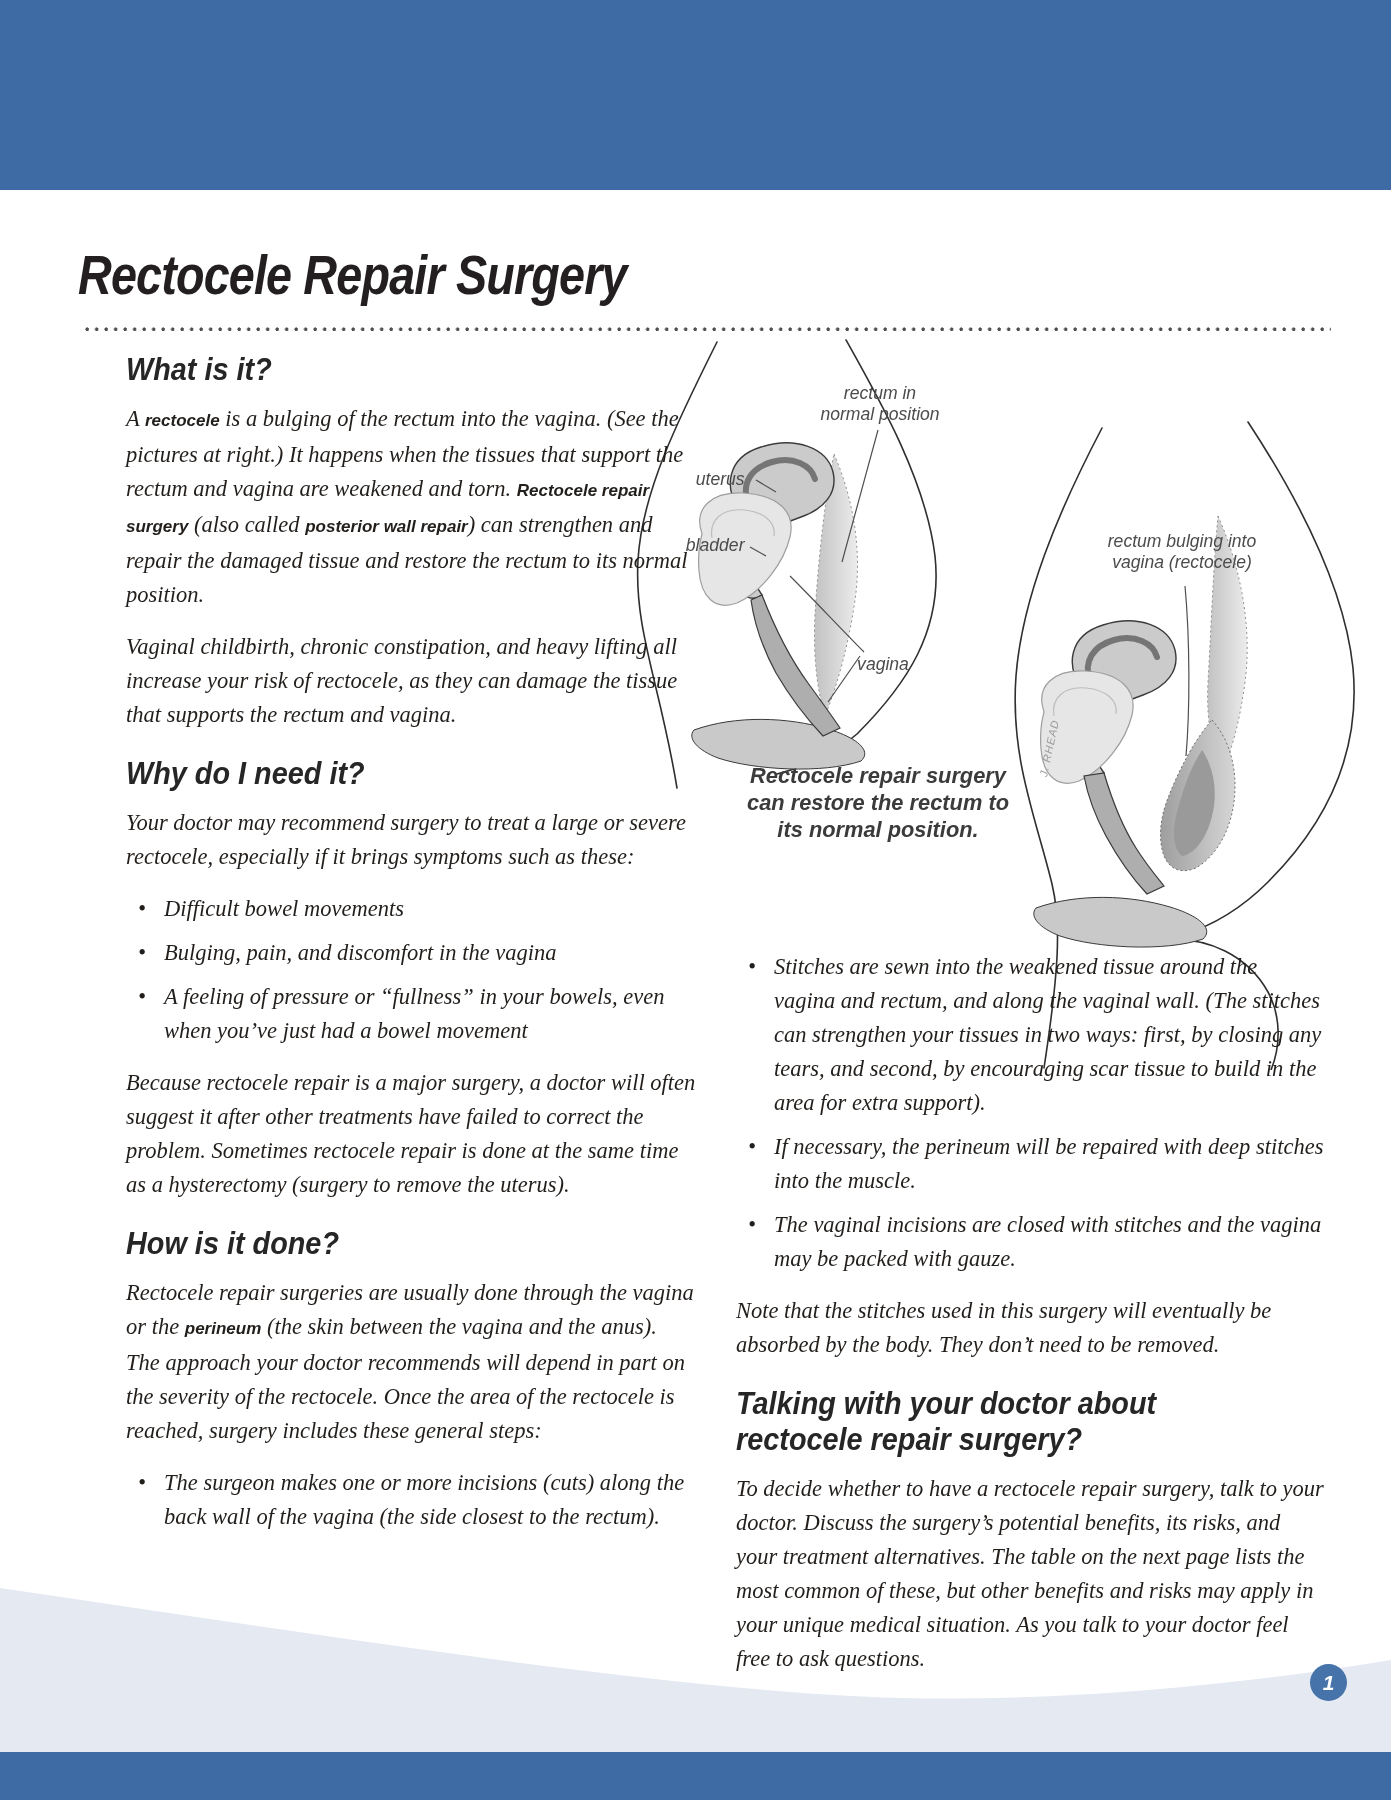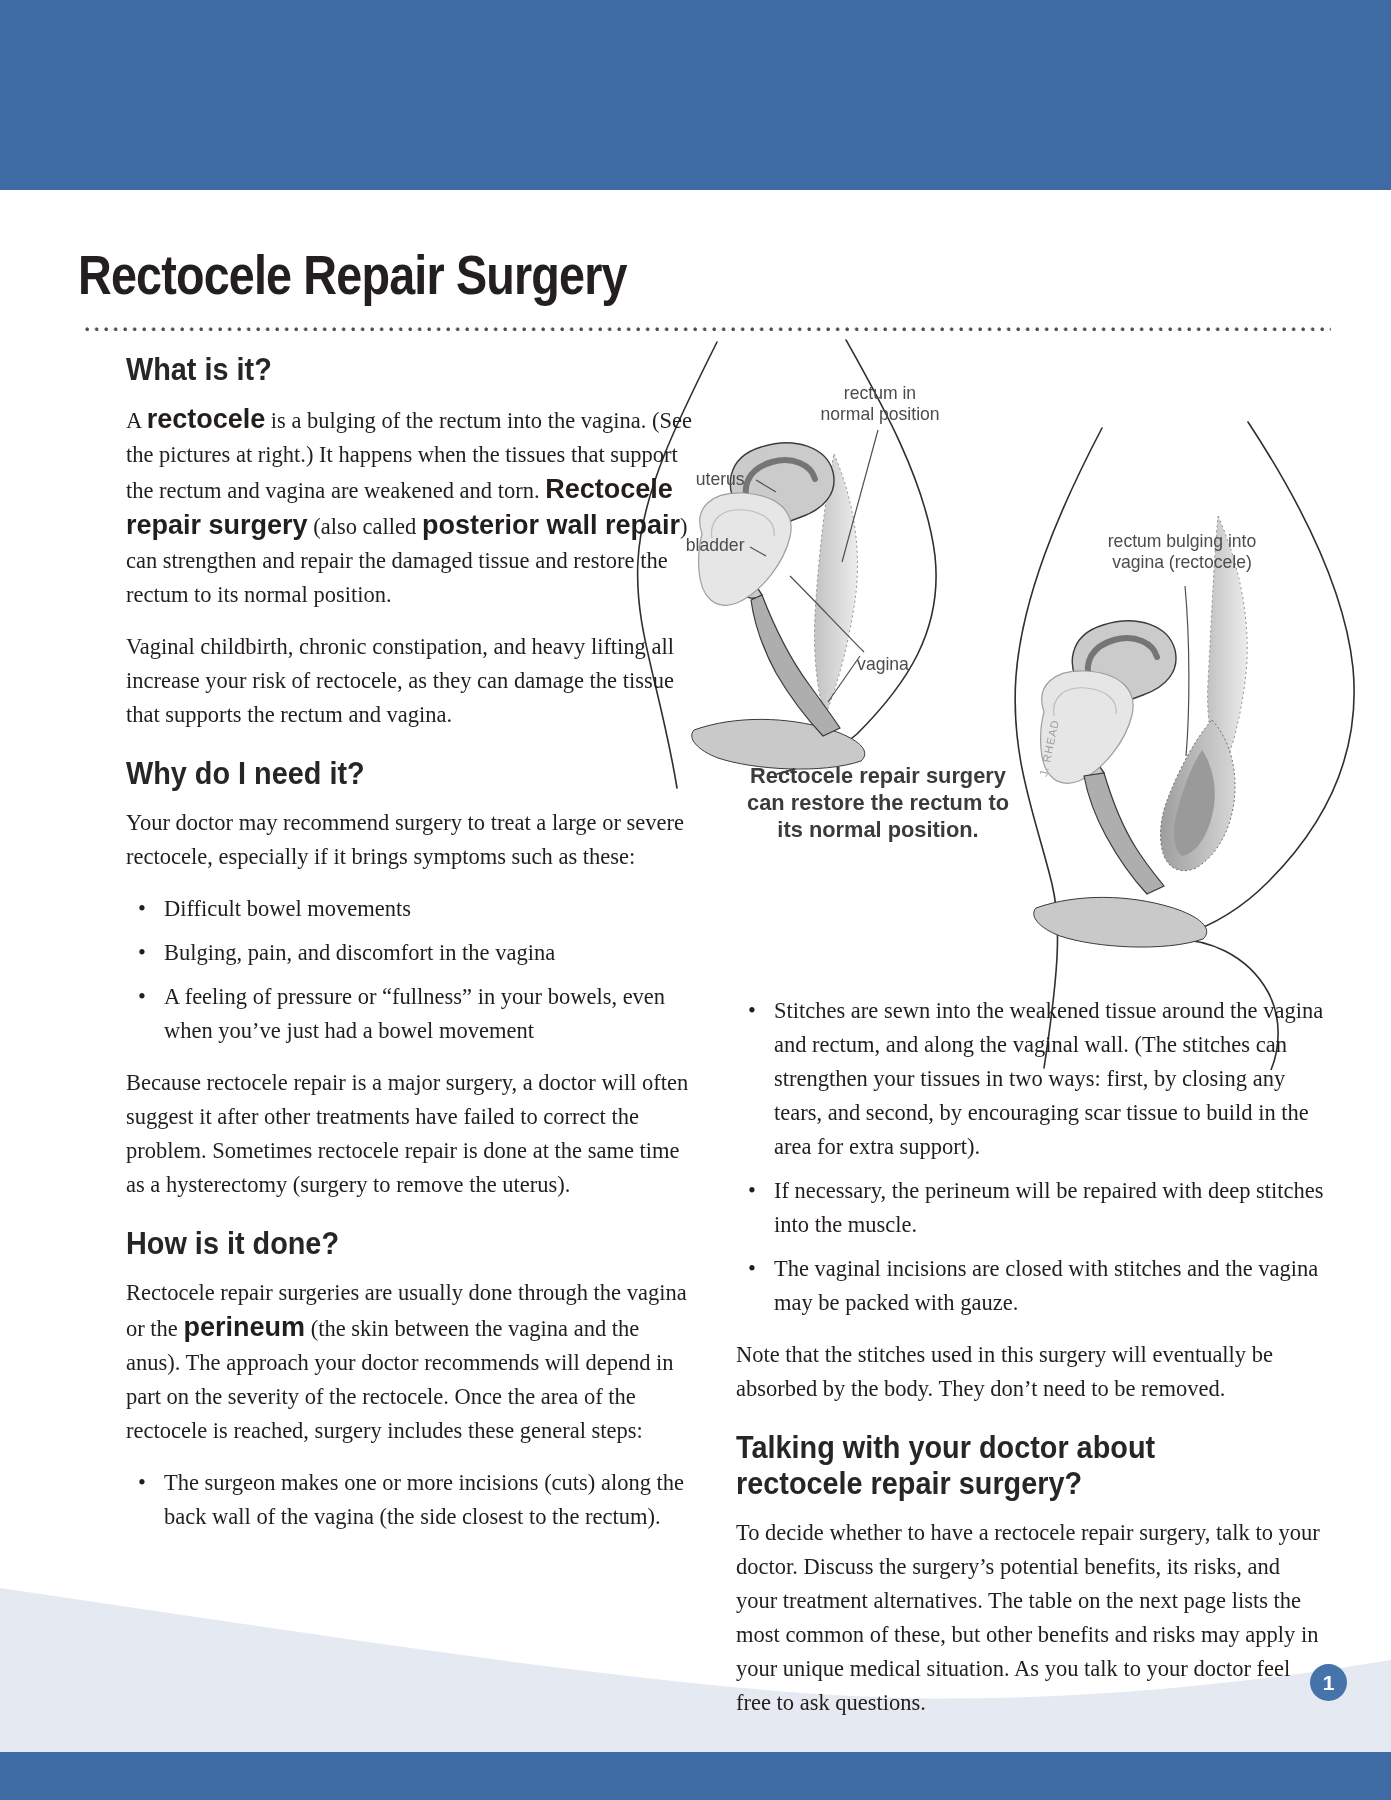--- a/index.html
+++ b/index.html
@@ -1,42 +1,42 @@
 <!DOCTYPE html>
 <html><head>
 <meta charset="utf-8">
 <style>
   html,body{margin:0;padding:0;background:#fff;}
   .page{position:relative;width:1391px;height:1800px;background:#ffffff;overflow:hidden;
-        font-family:"Liberation Serif",serif;color:#221e1b;}
+        font-family:"Liberation Serif",serif;color:#221e1b;font-style:italic;}
   
   .band-top{position:absolute;left:0;top:0;width:1391px;height:190px;background:#3e6ba4;z-index:1;}
   .kicker{position:absolute;left:85px;top:78px;font-family:"Liberation Sans",sans-serif;
           font-weight:bold;font-size:25px;letter-spacing:11px;word-spacing:9px;color:#ffffff;white-space:nowrap;}
   .logo{position:absolute;left:1076px;top:22px;width:296px;text-align:center;color:#fff;}
   .logo-icon{display:block;margin:0 auto 2px auto;}
   .logo-word{font-family:"Liberation Serif",serif;font-size:38px;line-height:1.05;letter-spacing:.5px;white-space:nowrap;}
   .logo-reg{font-size:13px;vertical-align:super;}
   .logo-div{font-family:"Liberation Sans",sans-serif;font-weight:bold;font-size:27px;line-height:1.1;letter-spacing:.5px;}
   
   .doc-title{position:absolute;left:78px;top:206px;font-family:"Liberation Sans",sans-serif;font-weight:bold;
              font-size:55px;color:#231f20;letter-spacing:-1px;transform:scaleX(.85);transform-origin:left top;
              white-space:nowrap;z-index:2;}
   .dotted-rule{position:absolute;left:85px;top:327px;width:1246px;height:5px;z-index:2;
                background-image:radial-gradient(circle at 2.2px 2.2px,#4f4f4f 1.6px,rgba(0,0,0,0) 2px);
                background-size:9.5px 5px;background-repeat:repeat-x;}
   
   .col{position:absolute;z-index:3;}
   .col-left{left:78px;top:352px;width:570px;margin-left:48px;}
-  .col-right{left:736px;top:950px;width:588px;margin-top:44px;}
+  .col-right{left:736px;top:950px;width:588px;}
   h2.section{font-family:"Liberation Sans",sans-serif;font-weight:bold;font-size:31px;color:#262626;
              margin:24px 0 14px 0;transform:scaleX(.93);transform-origin:left top;line-height:36px;}
   h2.first{margin-top:0;}
   p.body{font-size:22.5px;line-height:34px;margin:0 0 18px 0;}
-  b.term{font-family:"Liberation Sans",sans-serif;font-size:27px;}
+  b.term{font-family:"Liberation Sans",sans-serif;font-size:17px;}
   ul.bullets{list-style:none;margin:0 0 18px 0;padding:0 0 0 38px;}
   ul.bullets li{position:relative;font-size:22.5px;line-height:34px;margin-bottom:10px;}
   ul.bullets li::before{content:"\2022";position:absolute;left:-26px;top:0;color:#221e1b;}
   
   .fig-svg{position:absolute;z-index:1;}
   .fig-label{position:absolute;z-index:2;font-family:"Liberation Sans",sans-serif;font-size:18.5px;
              line-height:21px;color:#4c4c4c;white-space:pre-line;transform:scaleX(.95);}
   .ta-c{text-align:center;}
   .fig-caption{position:absolute;left:728px;top:762px;width:300px;z-index:2;text-align:center;
                font-family:"Liberation Sans",sans-serif;font-weight:bold;font-size:22.5px;line-height:27px;

